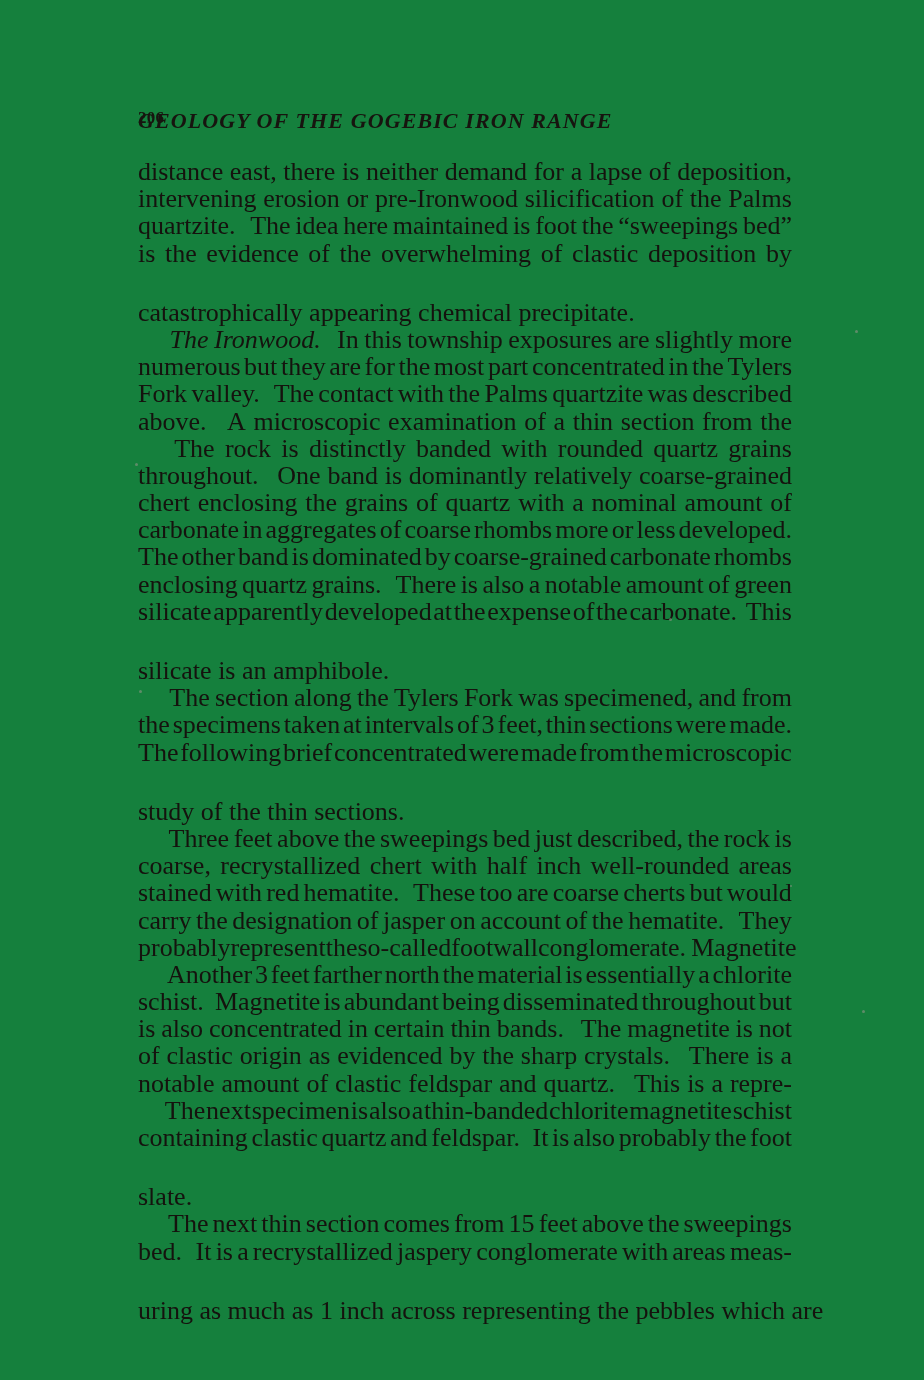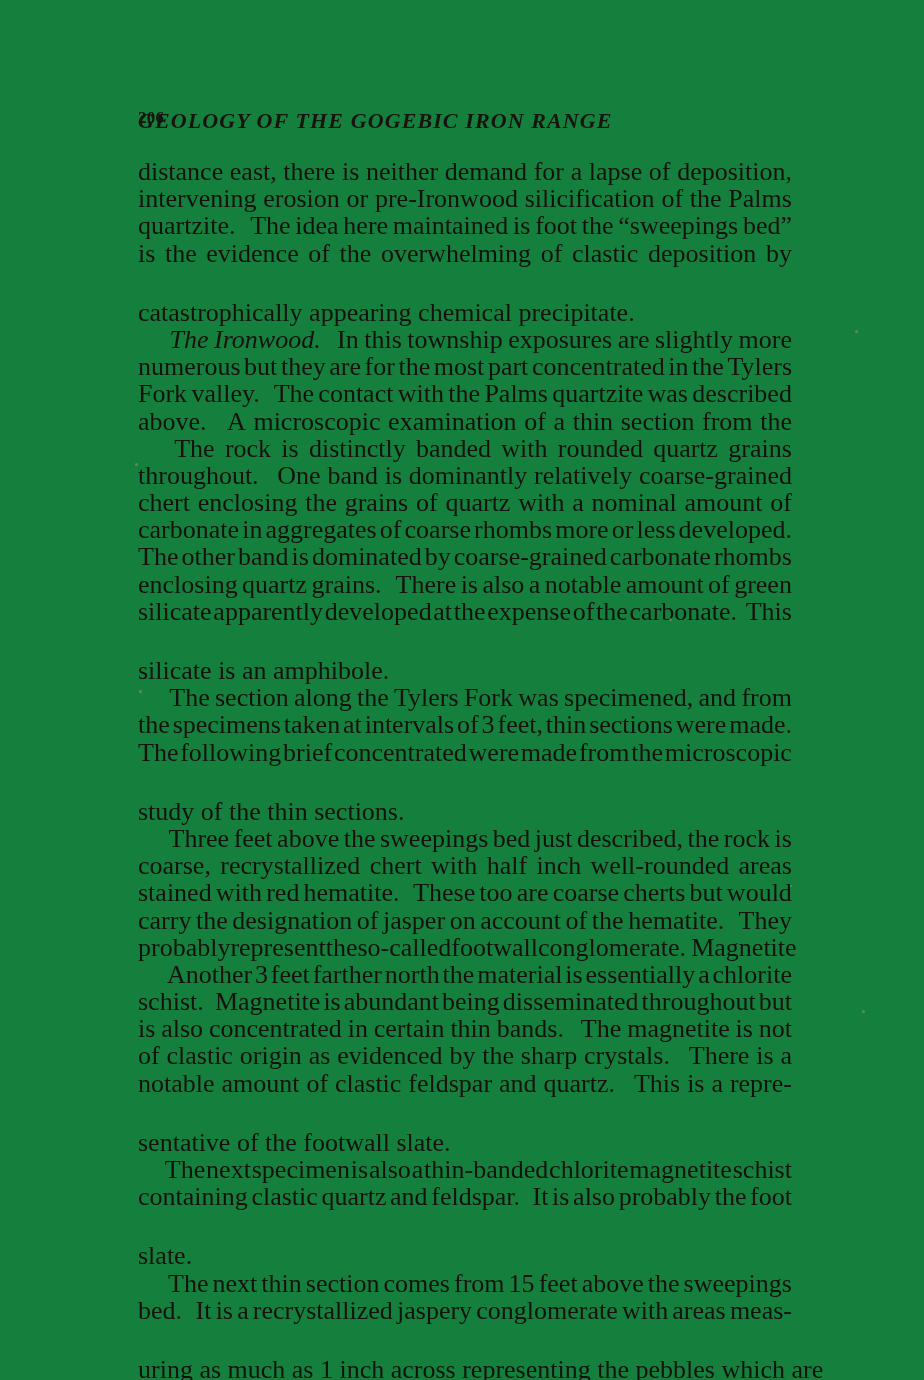--- a/index.html
+++ b/index.html
@@ -452,21 +452,20 @@
           <span>clastic</span>
           <span>feldspar</span>
           <span>and</span>
           <span>quartz.</span>
           <span> </span>
           <span>This</span>
           <span>is</span>
           <span>a</span>
           <span>repre-</span>
         </div>
-        <div class="ln last">sentative of the footwall slate.</div>
       </div>
       <div>
         <div class="ln j">
           <span class="ind"></span>
           <span>The</span>
           <span>next</span>
           <span>specimen</span>
           <span>is</span>
           <span>also</span>
           <span>a</span>

